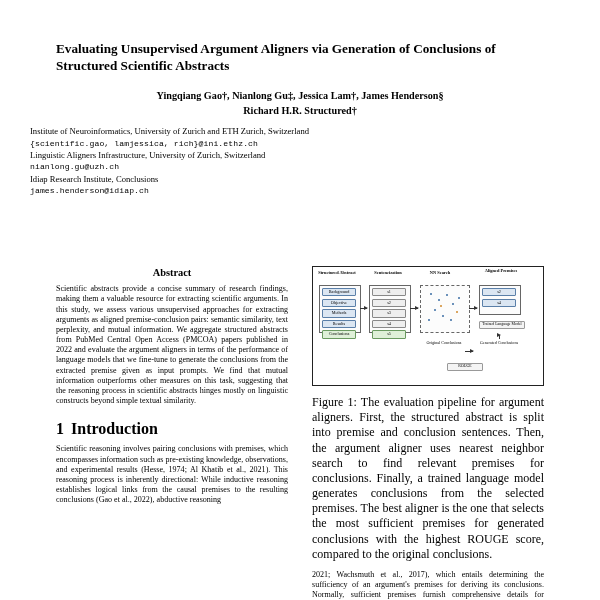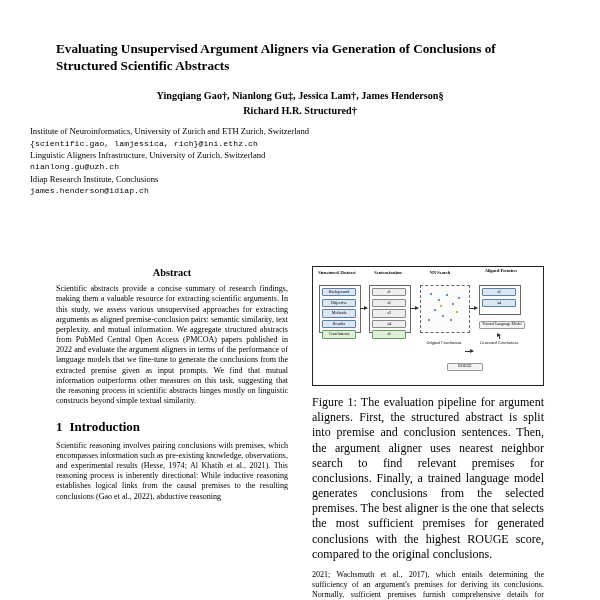--- a/index.html
+++ b/index.html
@@ -64,21 +64,21 @@
     text-align: center;
     font-size: 10.4px;
     font-weight: bold;
     margin: 0 0 5px 0;
   }
   .abstract-body {
     text-align: justify;
     hyphens: auto;
   }
   .section-head {
-    font-size: 13px;
+    font-size: 16px;
     font-weight: bold;
     margin: 13px 0 5px 0;
   }
   .section-head .num {
     margin-right: 7px;
   }
   p.body {
     margin: 0;
     text-align: justify;
     hyphens: auto;

